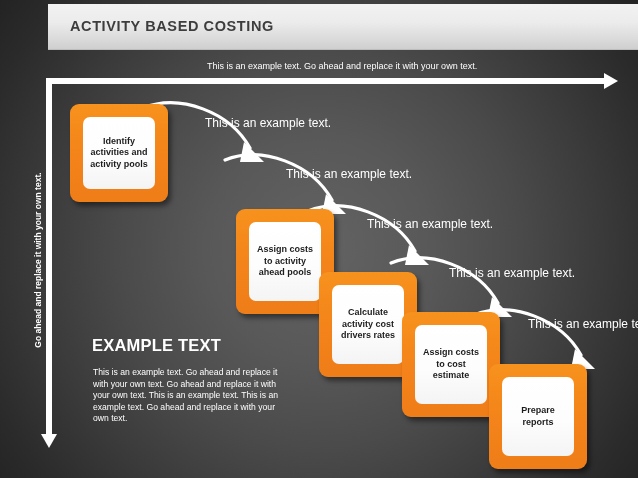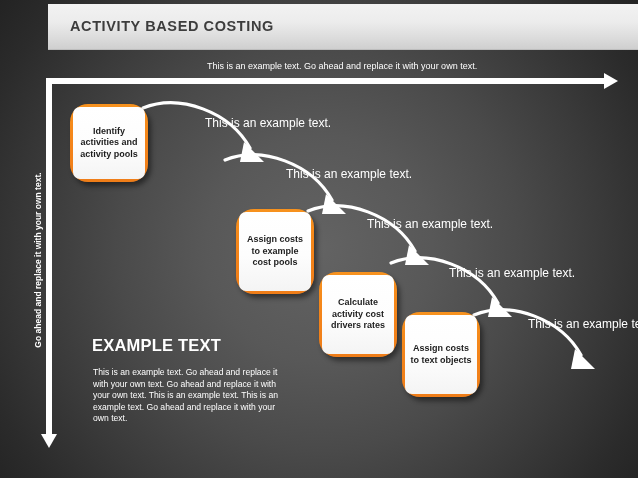--- a/index.html
+++ b/index.html
@@ -43,23 +43,23 @@
     border-left:8px solid transparent;border-right:8px solid transparent;border-top:14px solid #ffffff;
   }
   #axis-v-label{
     position:absolute;left:-62px;top:255px;width:200px;
     transform:rotate(-90deg);transform-origin:center center;
     color:#ffffff;font-size:8.5px;font-weight:bold;text-align:center;white-space:nowrap;
   }
   
   .node{
     position:absolute;
-    border-radius:18px;
+    border-radius:9px;
     background:linear-gradient(to bottom,#f7921e 0%,#f5891a 30%,#f3831a 55%,#ef7d18 100%);
-    padding:3px;
+    padding:13px;
     box-shadow:3px 4px 5px rgba(0,0,0,.45);
   }
   .node-inner{
     width:100%;height:100%;
     border-radius:7px;
     background:linear-gradient(to bottom,#ffffff 0%,#fdfdfd 55%,#f4f4f4 100%);
     display:flex;align-items:center;justify-content:center;
     box-sizing:border-box;
   }
   .node-label{
@@ -126,33 +126,38 @@
 
   <div class="node" style="left:70px;top:104px;width:72px;height:72px;">
     <div class="node-inner">
       <div class="node-label">Identify activities and activity pools</div>
     </div>
   </div>
 
 
   <div class="node" style="left:236px;top:209px;width:72px;height:79px;">
     <div class="node-inner">
-      <div class="node-label">Assign costs to example cost pools</div>
+      <div class="node-label">Assign costs to activity ahead pools</div>
     </div>
   </div>
 
   <div class="node" style="left:319px;top:272px;width:72px;height:79px;">
     <div class="node-inner">
       <div class="node-label">Calculate activity cost drivers rates</div>
     </div>
   </div>
 
   <div class="node" style="left:402px;top:312px;width:72px;height:79px;">
     <div class="node-inner">
-      <div class="node-label">Assign costs to text objects</div>
+      <div class="node-label">Assign costs to cost estimate</div>
     </div>
   </div>
 
+  <div class="node" style="left:489px;top:364px;width:72px;height:79px;">
+    <div class="node-inner">
+      <div class="node-label">Prepare reports</div>
+    </div>
+  </div>
 
   <div id="body-heading">EXAMPLE TEXT</div>
   <div id="body-text">This is an example text. Go ahead and replace it with your own text. Go ahead and replace it with your own text. This is an example text. This is an example text. Go ahead and replace it with your own text.</div>
 
 </div>
 
 </body></html>

